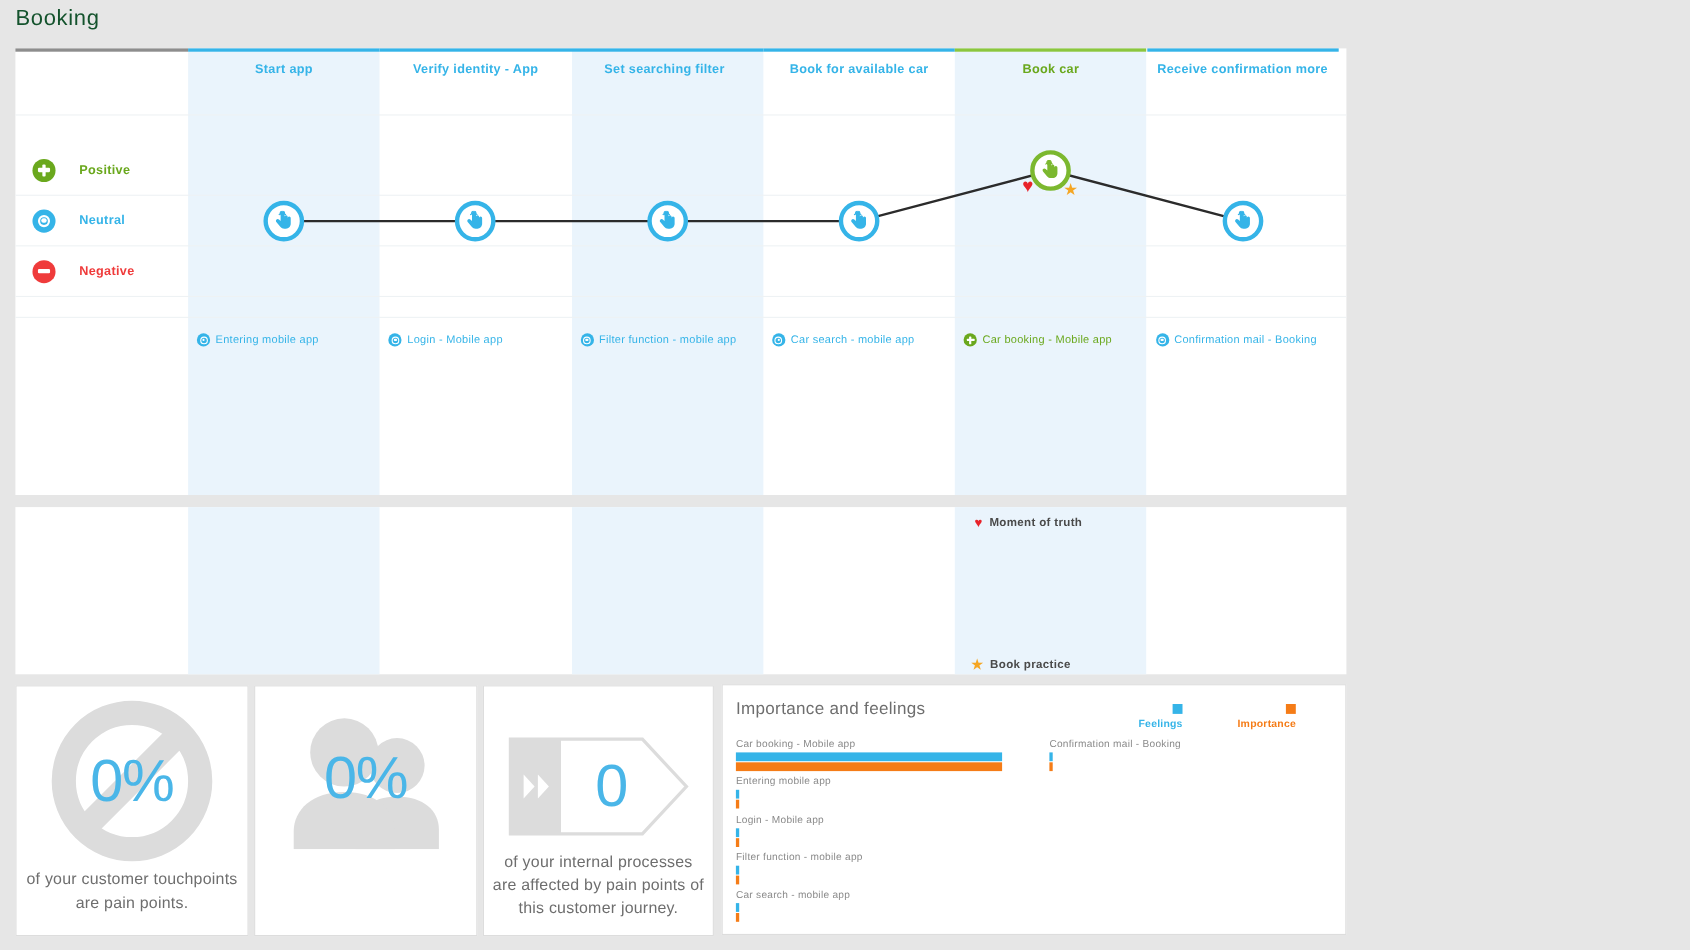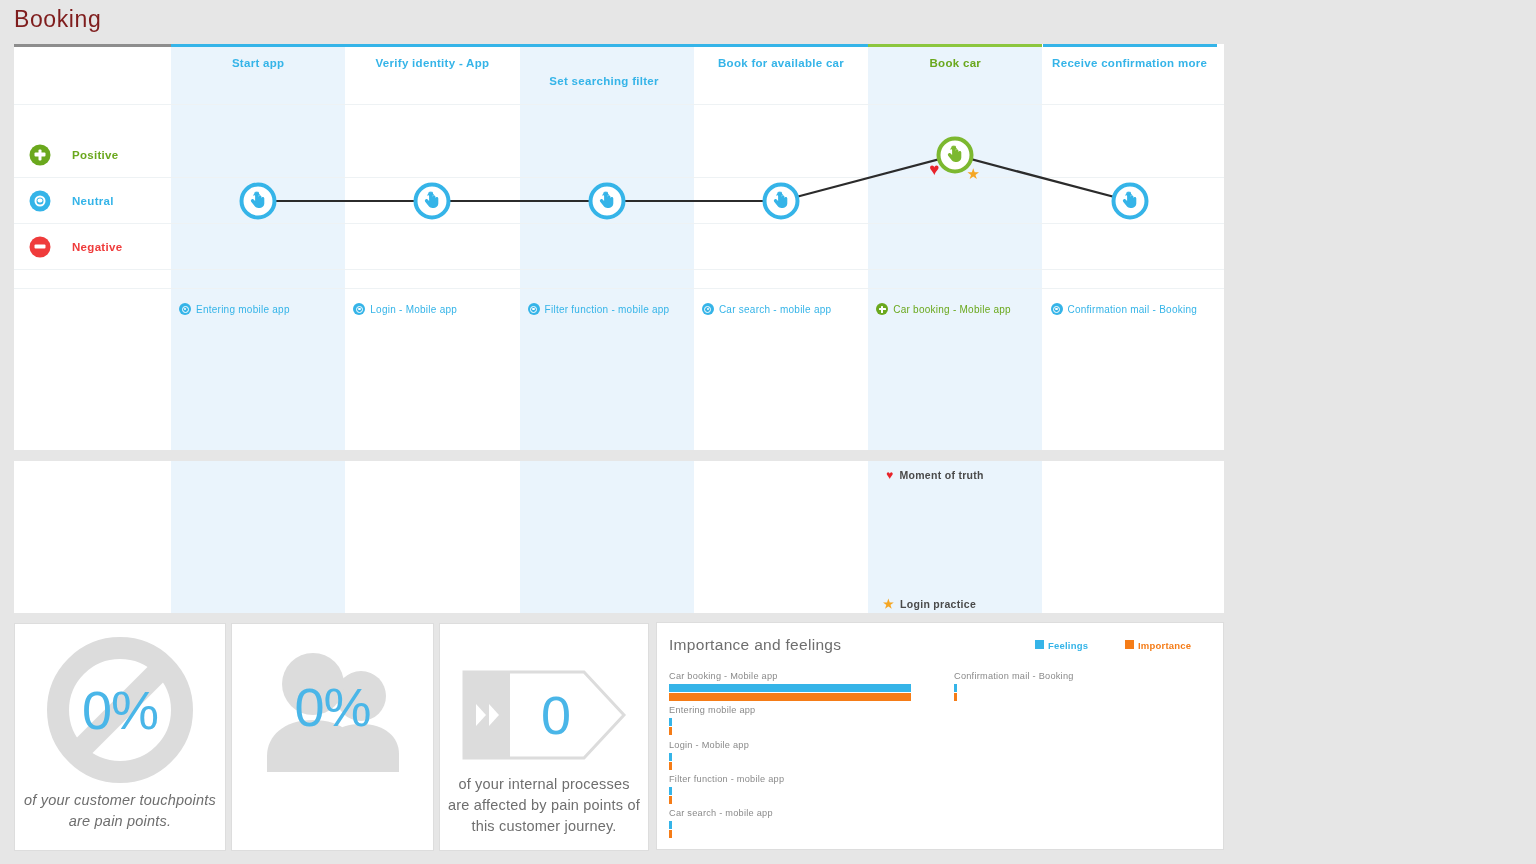--- a/index.html
+++ b/index.html
@@ -7,21 +7,21 @@
     width: 1536px; height: 864px;
     background: #e6e6e6;
     font-family: "Liberation Sans", sans-serif;
     overflow: hidden;
   }
   #root { position: relative; width: 1536px; height: 864px; }
 
   
   .page-title {
     position: absolute; left: 14px; top: 6px;
-    font-size: 23px; color: #7f1d1d; letter-spacing: .6px;
+    font-size: 20px; color: #14532d; letter-spacing: .6px;
     font-weight: 400;
   }
 
   
   .journey-panel {
     position: absolute; left: 14px; top: 44px;
     width: 1210px; height: 406px;
     background: #ffffff;
   }
   .col-shade {
@@ -141,21 +141,21 @@
 
   
   .chart-panel {
     position: absolute; left: 656px; top: 622px;
     width: 568px; height: 228px; background: #fff; border: 1px solid #dddddd;
   }
   .chart-title {
     position: absolute; left: 12px; top: 13px;
     font-size: 15.5px; color: #6e6e6e; letter-spacing: .3px;
   }
-  .legend { position: absolute; top: 17px; display: flex; align-items: flex-start; gap: 4px; }
+  .legend { position: absolute; top: 17px; display: flex; align-items: flex-end; gap: 4px; flex-direction: column; }
   .legend .sw { width: 9px; height: 9px; }
   .legend .lb { font-size: 9.5px; font-weight: bold; letter-spacing: .2px; }
   .bar-group { position: absolute; }
   .bar-label {
     font-size: 9.2px; color: #8a8a8a; letter-spacing: .25px;
     margin-bottom: 3px; white-space: nowrap;
   }
   .bar { height: 8px; }
   .bar.feelings { background: #35b4e8; }
   .bar.importance { background: #f57c17; margin-top: 1px; }
@@ -180,21 +180,21 @@
         <div class="topbar blue" style="left: 679.9px; width: 174.3px;"></div>
         <div class="topbar green" style="left: 854.2px; width: 174.3px;"></div>
         <div class="topbar blue" style="left: 1028.5px; width: 174.3px;"></div>
         <div class="topbar grey" style="left: 0px; width: 157px;"></div>
       </div>
 
     <div class="hdr-row">
       <div id="stage-headers">
           <div class="hdr-cell" style="left: 157px; width: 174.3px;">Start app</div>
           <div class="hdr-cell" style="left: 331.3px; width: 174.3px;">Verify identity - App</div>
-          <div class="hdr-cell" style="left: 505.6px; width: 169px; margin-top: 18px;">Set searching filter</div>
+          <div class="hdr-cell" style="left: 505.6px; width: 169px;">Set searching filter</div>
           <div class="hdr-cell" style="left: 679.9px; width: 174.3px;">Book for available car</div>
           <div class="hdr-cell green" style="left: 854.2px; width: 174.3px;">Book car</div>
           <div class="hdr-cell" style="left: 1028.5px; width: 174.3px;">Receive confirmation more</div>
         </div>
     </div>
 
     <div id="sentiment-rows">
         <div class="sent-row" style="top: 88px;">
           <div class="sent-icon" style="background: rgb(106, 168, 29);">
             <span class="glyph ic-plus">
@@ -341,33 +341,33 @@
         <div class="col-shade" style="left: 854.2px; width: 174.3px;"></div>
       </div>
 
     <div class="note-title" style="left:872px;top:7px;">
       <span class="sym heart">♥</span>
       <span>Moment of truth</span>
     </div>
 
     <div class="note-title" style="left:869px;top:136px;">
       <span class="sym star">★</span>
-      <span>Login practice</span>
+      <span>Book practice</span>
     </div>
   </div>
 
   <div class="stat-card" style="left:14px;top:623px;width:212px;height:228px;">
     <div class="stat-art art-ban" style="margin-top:12px;">
       <svg width="148" height="148" viewBox="0 0 148 148">
         <circle cx="74" cy="74" r="62" fill="none" stroke="#dcdcdc" stroke-width="22"></circle>
         <line x1="32" y1="116" x2="116" y2="32" stroke="#dcdcdc" stroke-width="22"></line>
       </svg>
       <div class="stat-value">0%</div>
     </div>
-    <div class="stat-caption" style="margin-top:6px;font-style:italic;">of your customer touchpoints are pain points.</div>
+    <div class="stat-caption" style="margin-top:6px;">of your customer touchpoints are pain points.</div>
   </div>
 
   <div class="stat-card" style="left:231px;top:623px;width:203px;height:228px;">
     <div class="stat-art art-people" style="margin-top:28px;">
       <svg width="160" height="120" viewBox="0 0 160 120">
         <circle cx="108" cy="44" r="25" fill="#dcdcdc"></circle>
         <path d="M108 72c-24 0-38 13-38 30v18h76V102c0-17-14-30-38-30z" fill="#dcdcdc"></path>
         <circle cx="60" cy="32" r="31" fill="#dcdcdc"></circle>
         <path d="M60 68c-29 0-46 16-46 36v16h92v-16c0-20-17-36-46-36z" fill="#dcdcdc"></path>
       </svg>

